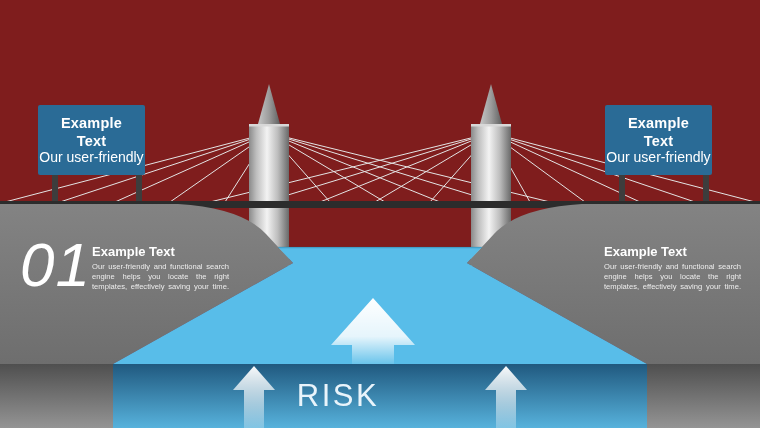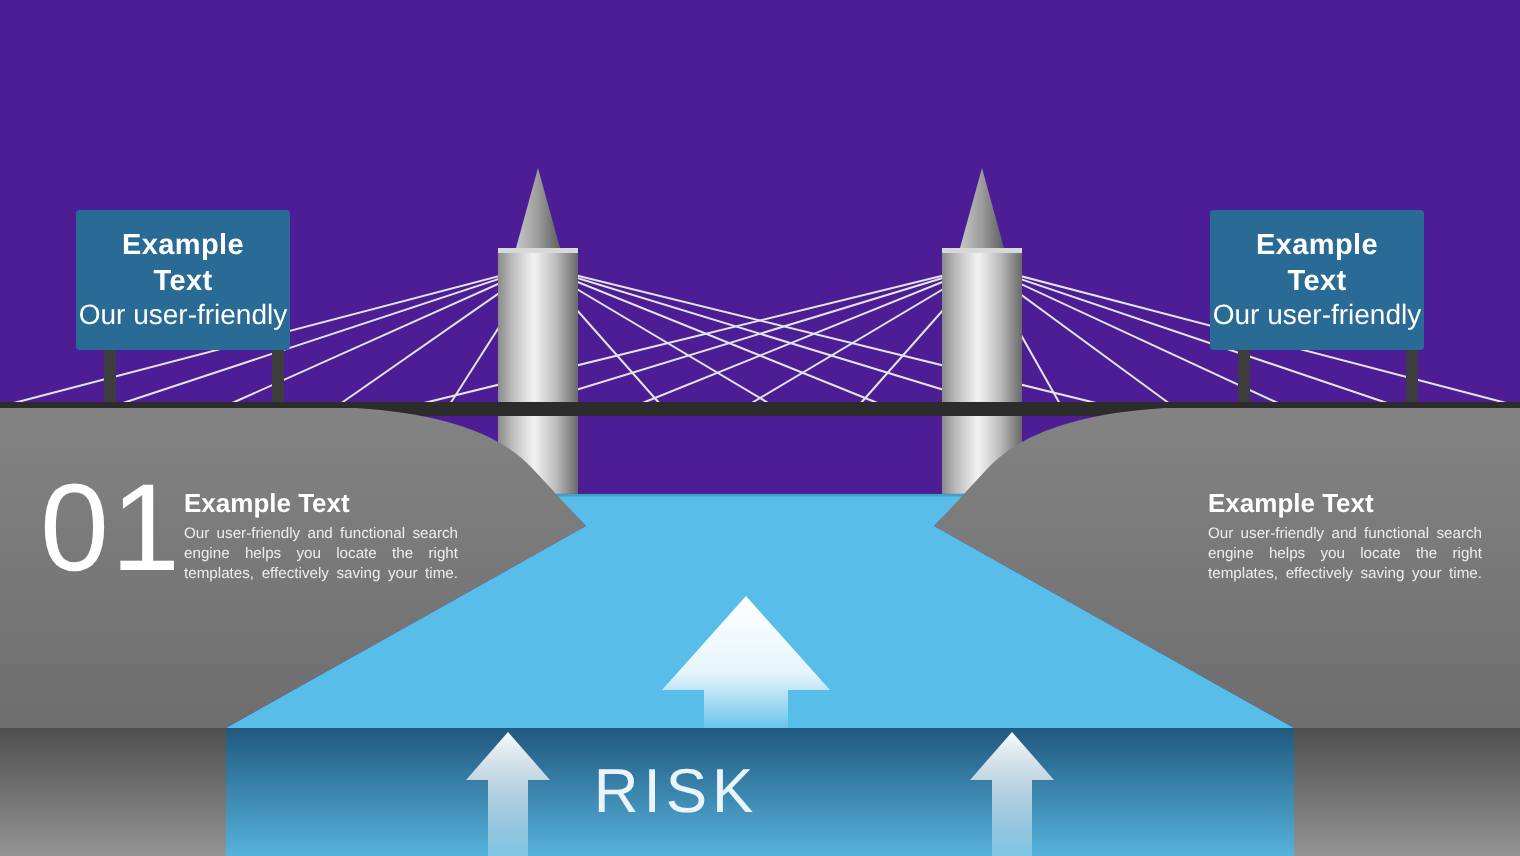--- a/index.html
+++ b/index.html
@@ -1,33 +1,34 @@
 <!DOCTYPE html>
 <html style="--sign-blue: #2a6b96; --water-blue: #58bde9; --risk-strip-top: #20597f; --risk-strip-bottom: #57b2dc; --land-gray: #7b7b7b; --deck-dark: #2c2c2c; --shore-strip-top: #4f4f4f; --shore-strip-bottom: #949494; --cable-gray: #e4e4e4; --risk-text: #e9f4fb; --text-white: #ffffff;"><head>
 <meta charset="utf-8">
 <style>
   html,body{margin:0;padding:0;background:#fff;}
   .stage{
-    position:relative;width:760px;height:428px;overflow:hidden;background:#4c1d95;
+    position:relative;width:760px;height:428px;overflow:hidden;background:#7f1d1d;
     font-family:"Liberation Sans", sans-serif;
   }
   .scene{position:absolute;left:0;top:0;}
   
   .sign-board{
     position:absolute;width:107px;height:70px;background:var(--sign-blue,#2a6b96);
     border-radius:2px;color:#fff;text-align:center;box-sizing:border-box;padding-top:9px;
   }
   .sign-left{left:38px;top:105px;}
   .sign-right{left:605px;top:105px;}
   .sign-title{width:82px;margin:0 auto;font-size:14.5px;font-weight:bold;line-height:18px;letter-spacing:.2px;}
   .sign-sub{margin-top:3px;font-size:14px;line-height:9px;}
   
   .sec-num{
     position:absolute;color:#fff;font-size:62px;font-weight:300;line-height:48px;
     letter-spacing:1px;
+    font-style:italic;
   }
   .num-1{left:20px;top:241px;width:56px;text-align:center;}
   .num-2{left:522px;top:241px;width:66px;text-align:center;}
   .sec-block{position:absolute;width:137px;color:#fff;}
   .block-1{left:92px;top:245px;}
   .block-2{left:604px;top:245px;}
   .sec-head{font-size:13px;font-weight:bold;line-height:14px;margin-bottom:3px;}
   .sec-body{
     font-size:7.6px;line-height:10px;color:#ededed;
     text-align:justify;text-align-last:justify;

